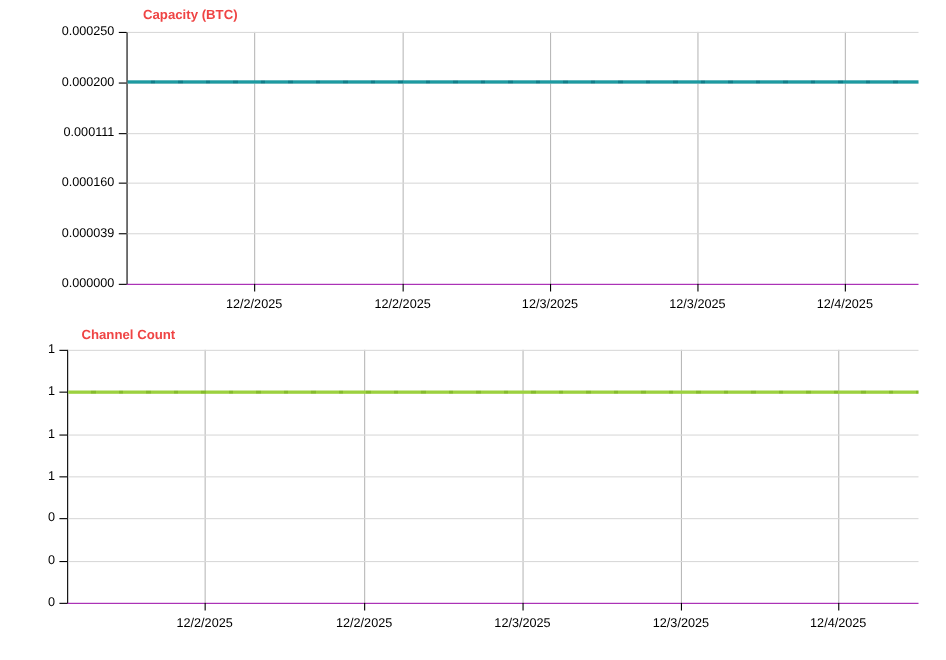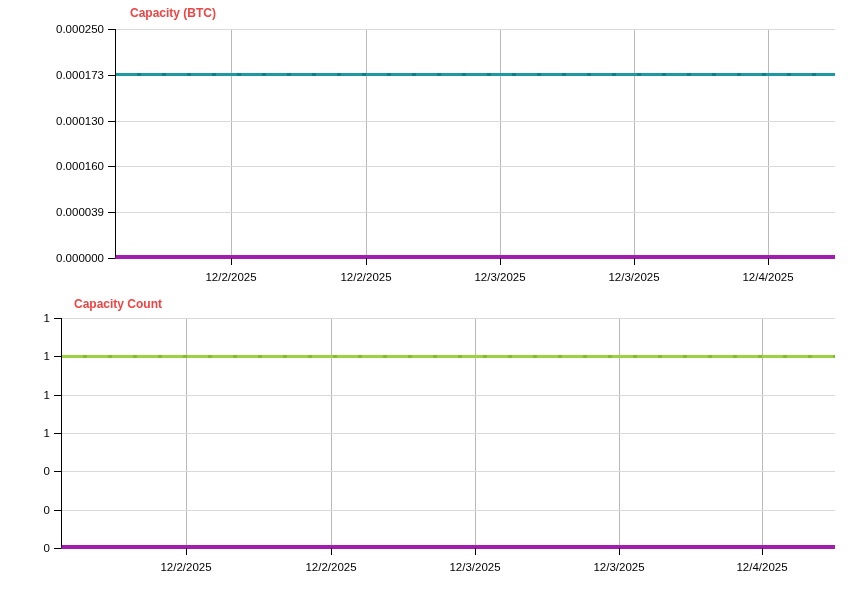--- a/index.html
+++ b/index.html
@@ -6,21 +6,21 @@
   body{
     width:860px;height:600px;background:#ffffff;position:relative;overflow:hidden;
     font-family:"Liberation Sans","DejaVu Sans",sans-serif;color:#000;
   }
   .chart-title{
     position:absolute;font-weight:bold;font-size:12px;color:#ef4444;white-space:nowrap;
   }
   #title-capacity{left:130px;top:6px;}
   #title-channel{left:74px;top:297px;}
   .plot{
-    position:absolute;border-left:1px solid #000;border-bottom:4px solid #a21caf;box-sizing:border-box;
+    position:absolute;border-left:1px solid #000;border-bottom:1px solid #a21caf;box-sizing:border-box;
   }
   #plot-capacity{left:115px;top:29px;width:720px;height:230px;}
   #plot-channel{left:61px;top:318px;width:774px;height:231px;}
   .hgrid{position:absolute;left:0;width:100%;height:1px;background:#d9d9d9;}
   .vgrid{position:absolute;top:0;height:100%;width:1px;background:#b9b9b9;}
   .series-line{position:absolute;left:0;width:100%;height:3px;}
   .ytick{position:absolute;height:1px;background:#000;}
   .xtick{position:absolute;width:1px;background:#000;}
   .ylabel{
     position:absolute;font-size:11.5px;text-align:right;white-space:nowrap;line-height:14px;
@@ -41,23 +41,23 @@
       <div class="vgrid" style="left: 518px;"></div>
       <div class="vgrid" style="left: 652px;"></div>
       <div class="hgrid" style="top: 0px;"></div>
       <div class="hgrid" style="top: 46px;"></div>
       <div class="hgrid" style="top: 92px;"></div>
       <div class="hgrid" style="top: 137px;"></div>
       <div class="hgrid" style="top: 183px;"></div>
       <div class="ytick" style="left: -8px; width: 7px; top: 0px;"></div>
       <div class="ylabel" style="right: 731px; top: -7px;">0.000250</div>
       <div class="ytick" style="left: -8px; width: 7px; top: 46px;"></div>
-      <div class="ylabel" style="right: 731px; top: 39px;">0.000173</div>
+      <div class="ylabel" style="right: 731px; top: 39px;">0.000200</div>
       <div class="ytick" style="left: -8px; width: 7px; top: 92px;"></div>
-      <div class="ylabel" style="right: 731px; top: 85px;">0.000130</div>
+      <div class="ylabel" style="right: 731px; top: 85px;">0.000111</div>
       <div class="ytick" style="left: -8px; width: 7px; top: 137px;"></div>
       <div class="ylabel" style="right: 731px; top: 130px;">0.000160</div>
       <div class="ytick" style="left: -8px; width: 7px; top: 183px;"></div>
       <div class="ylabel" style="right: 731px; top: 176px;">0.000039</div>
       <div class="ytick" style="left: -8px; width: 7px; top: 229px;"></div>
       <div class="ylabel" style="right: 731px; top: 222px;">0.000000</div>
       <div class="xtick" style="top: 229px; height: 7px; left: 115px;"></div>
       <div class="xlabel" style="left: 115px; top: 241px;">12/2/2025</div>
       <div class="xtick" style="top: 229px; height: 7px; left: 250px;"></div>
       <div class="xlabel" style="left: 250px; top: 241px;">12/2/2025</div>
@@ -65,21 +65,21 @@
       <div class="xlabel" style="left: 384px; top: 241px;">12/3/2025</div>
       <div class="xtick" style="top: 229px; height: 7px; left: 518px;"></div>
       <div class="xlabel" style="left: 518px; top: 241px;">12/3/2025</div>
       <div class="xtick" style="top: 229px; height: 7px; left: 652px;"></div>
       <div class="xlabel" style="left: 652px; top: 241px;">12/4/2025</div>
       <div class="series-line" style="top: 44px; background: repeating-linear-gradient(90deg, rgb(29, 154, 161) 0px, rgb(29, 154, 161) 21px, rgb(14, 127, 138) 21px, rgb(14, 127, 138) 25px);"></div>
     </div>
 </div>
 
 <div>
-  <div class="chart-title" id="title-channel">Capacity Count</div>
+  <div class="chart-title" id="title-channel">Channel Count</div>
   <div class="plot" id="plot-channel">
       <div class="vgrid" style="left: 124px;"></div>
       <div class="vgrid" style="left: 269px;"></div>
       <div class="vgrid" style="left: 413px;"></div>
       <div class="vgrid" style="left: 557px;"></div>
       <div class="vgrid" style="left: 700px;"></div>
       <div class="hgrid" style="top: 0px;"></div>
       <div class="hgrid" style="top: 38px;"></div>
       <div class="hgrid" style="top: 77px;"></div>
       <div class="hgrid" style="top: 115px;"></div>

